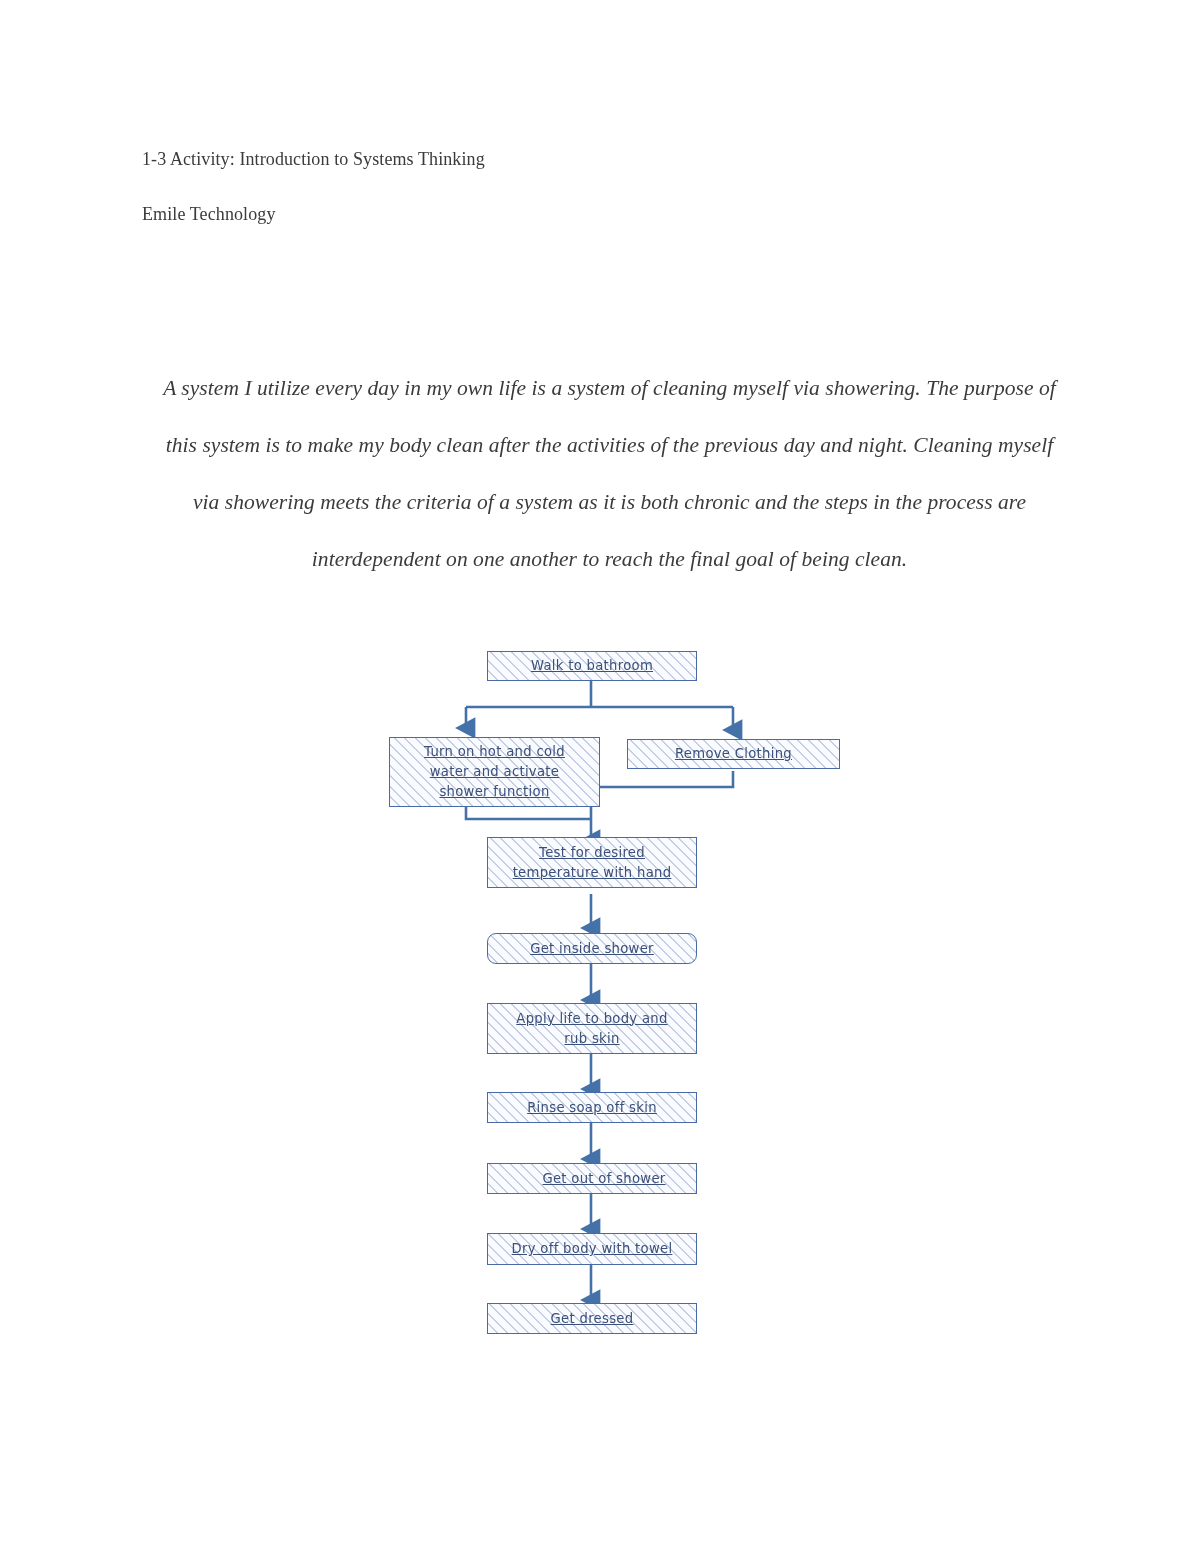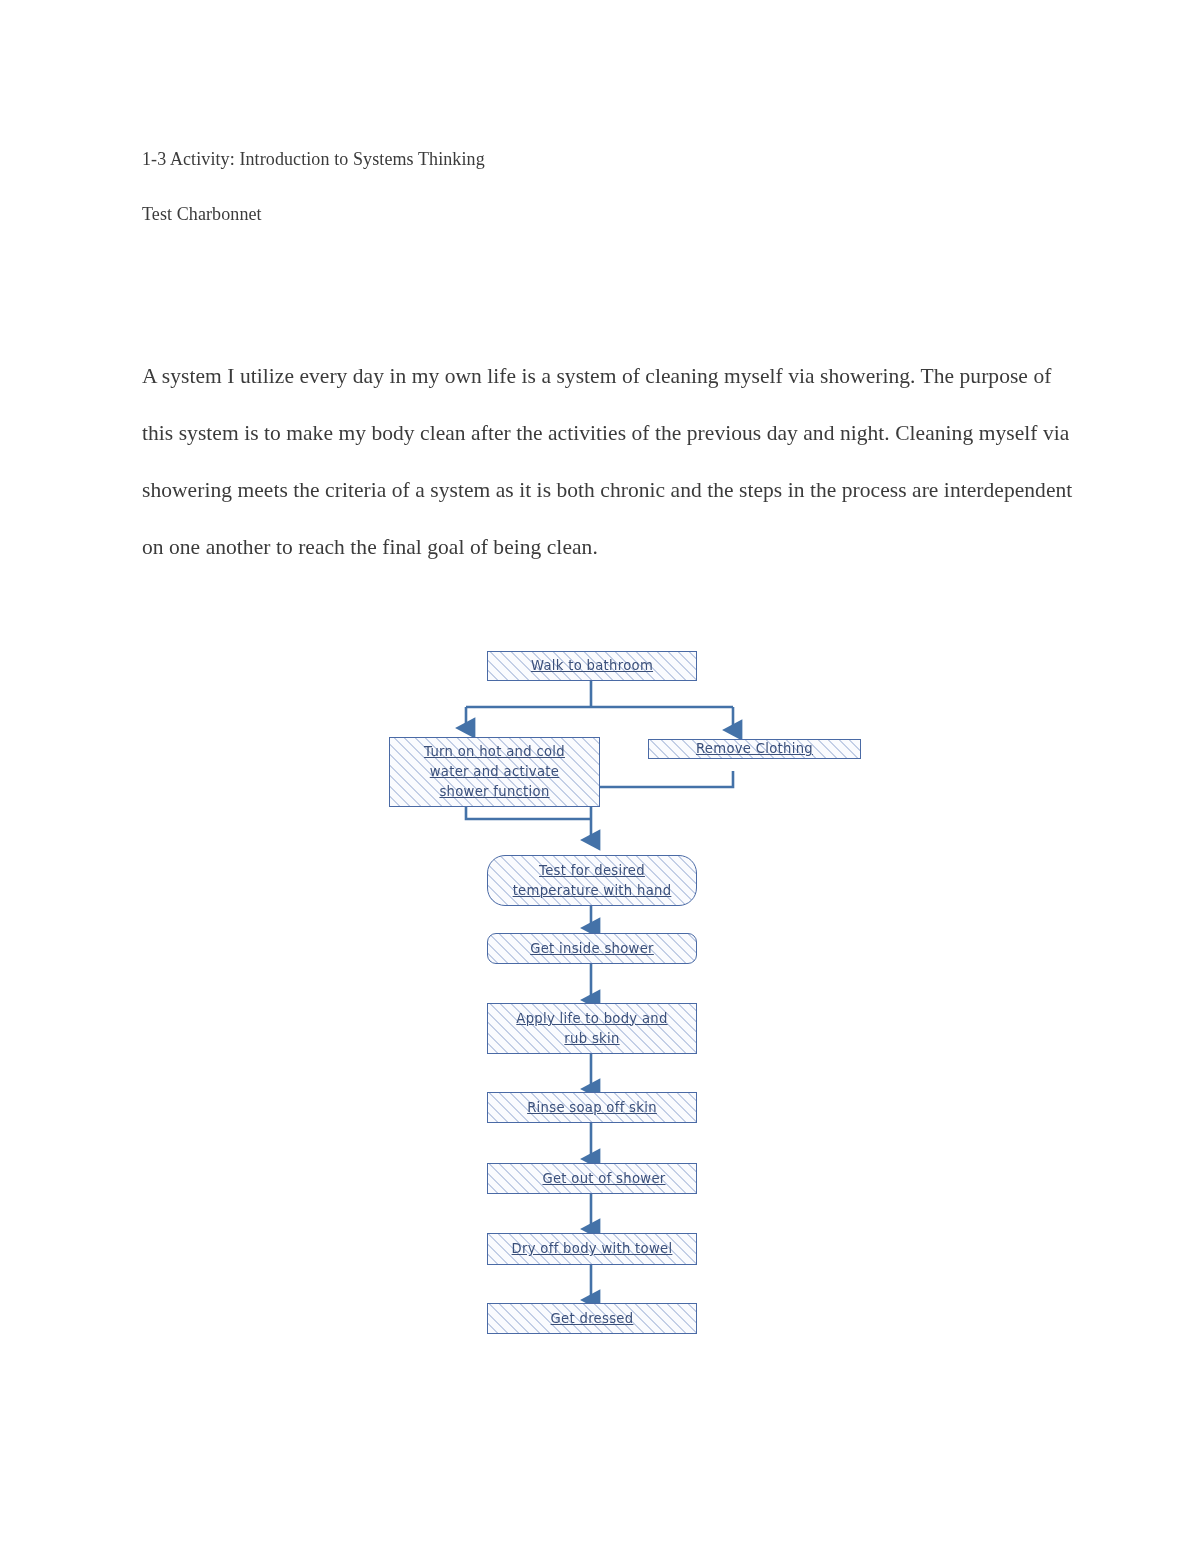--- a/index.html
+++ b/index.html
@@ -35,23 +35,24 @@
     position: absolute;
     left: 142px;
     top: 348px;
     width: 935px;
   }
   .body-para {
     font-family: "Liberation Serif", "DejaVu Serif", serif;
     font-size: 21.5px;
     line-height: 57px;
     color: #3b3b3b;
-    text-align: left;
+    text-align: center;
     letter-spacing: 0.05px;
-    margin: 0;
+    margin: 12px;
+    font-style: italic;
   }
 
   
   .flow {
     position: absolute;
     left: 0;
     top: 0;
     width: 1200px;
     height: 1553px;
     pointer-events: none;
@@ -85,21 +86,21 @@
     text-decoration: underline;
   }
 </style>
 </head>
 <body>
 
 <div class="page">
 
   <div class="doc-head">
     <div class="head-line">1-3 Activity: Introduction to Systems Thinking</div>
-    <div class="head-line">Test Charbonnet</div>
+    <div class="head-line">Emile Technology</div>
   </div>
 
   <div class="doc-body">
     <p class="body-para">A system I utilize every day in my own life is a system of cleaning myself via showering. The purpose of this system is to make my body clean after the activities of the previous day and night. Cleaning myself via showering meets the criteria of a system as it is both chronic and the steps in the process are interdependent on one another to reach the final goal of being clean.</p>
   </div>
 
   <div class="flow">
     <svg class="flow-svg" width="1200" height="1553" viewBox="0 0 1200 1553">
       <defs>
         <marker id="arrowhead" markerWidth="9" markerHeight="9" refX="4.5" refY="4.2" orient="auto" markerUnits="strokeWidth">
@@ -133,25 +134,25 @@
     <div class="node" style="left:487px; top:651px; width:210px; height:30px;">
       <span class="node-label">Walk to bathroom</span>
     </div>
 
     <div class="node" style="left:362px; top:737px; width:211px; height:70px;margin-left:27px;">
       <span class="node-label">Turn on hot and cold
 water and activate
 shower function</span>
     </div>
 
-    <div class="node" style="left:648px; top:739px; width:213px; height:20px;">
+    <div class="node" style="left:627px; top:739px; width:213px; height:30px;">
       <span class="node-label">Remove Clothing</span>
     </div>
 
-    <div class="node" style="left:487px; top:855px; width:210px; height:51px;border-radius:18px;">
+    <div class="node" style="left:487px; top:837px; width:210px; height:51px;">
       <span class="node-label">Test for desired
 temperature with hand</span>
     </div>
 
     <div class="node" style="left:487px; top:933px; width:210px; height:31px;border-radius:9px;">
       <span class="node-label">Get inside shower</span>
     </div>
 
     <div class="node" style="left:487px; top:1003px; width:210px; height:51px;">
       <span class="node-label">Apply life to body and

